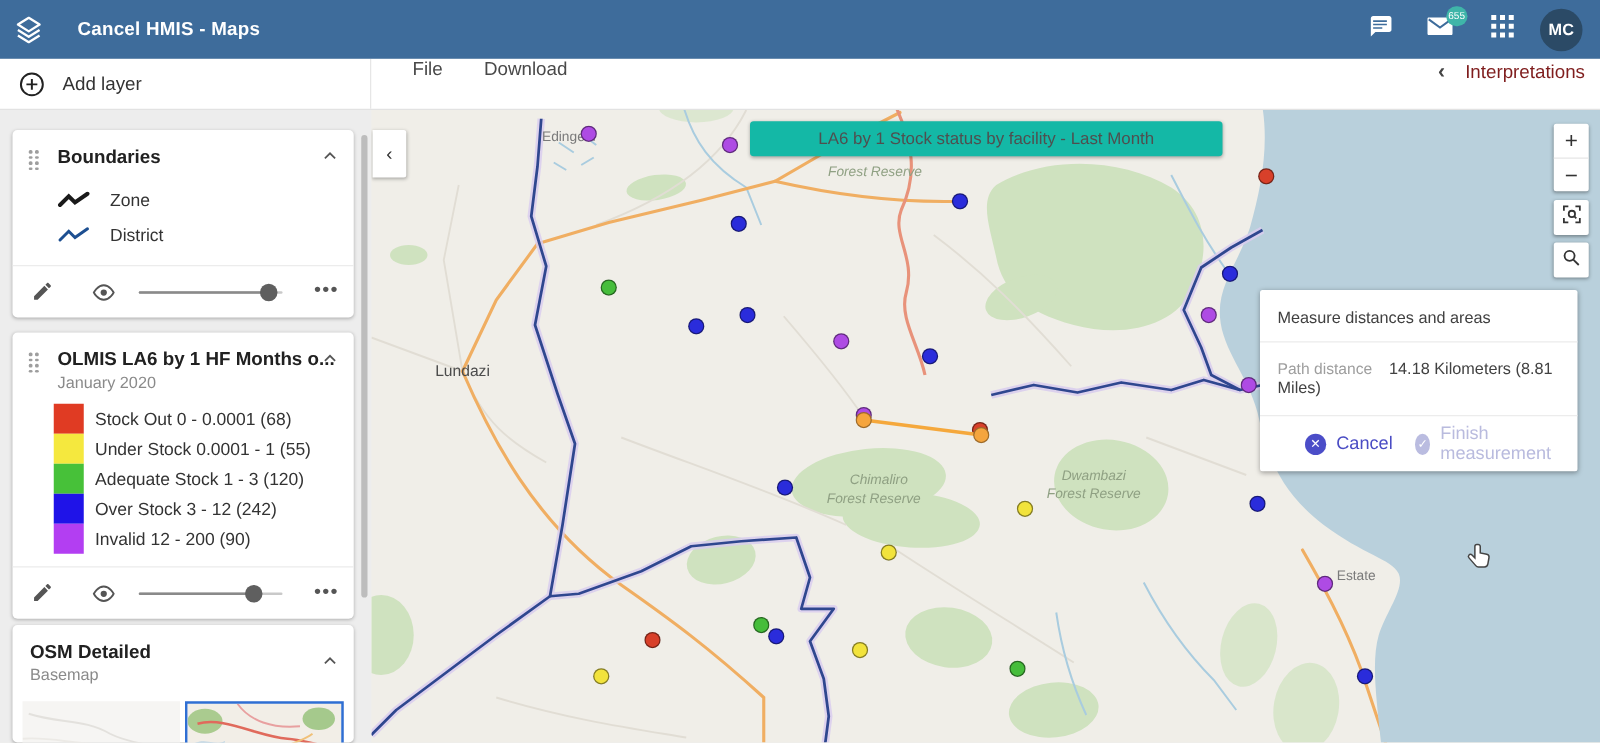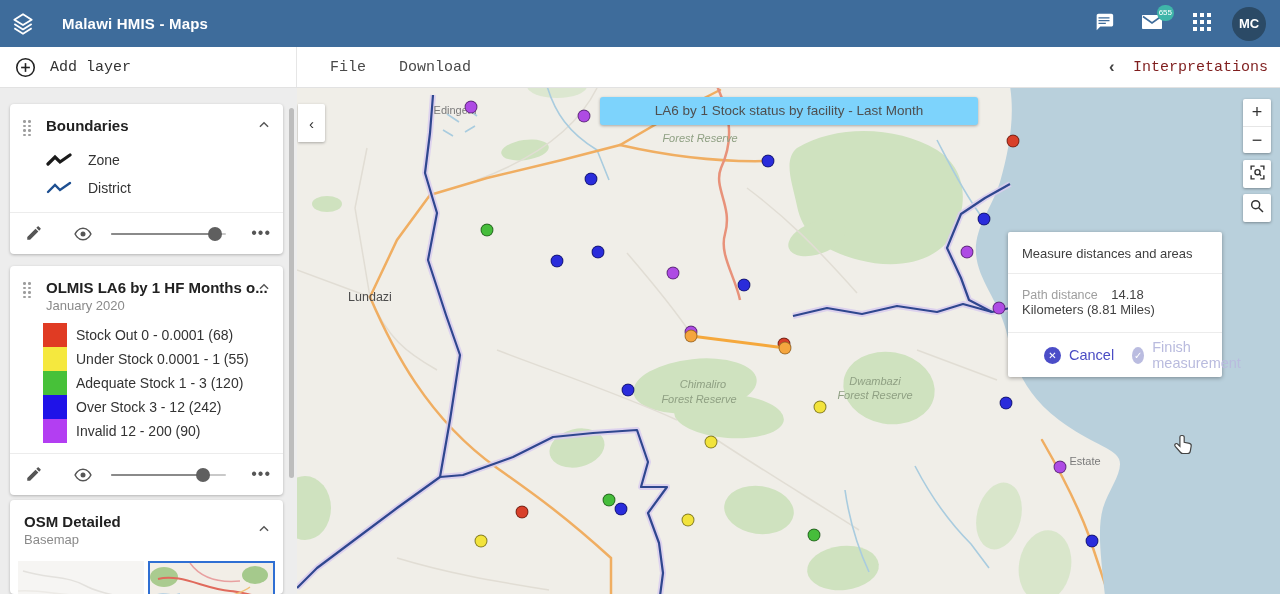--- a/index.html
+++ b/index.html
@@ -8,21 +8,21 @@
   
   .appbar { position:absolute; left:0; top:0; width:1280px; height:47px; background:#3e6c9b; display:flex; align-items:center; z-index:50; }
   .appbar .logo { width:30px; height:30px; margin-left:8px; display:flex; align-items:center; justify-content:center; }
   .appbar .title { color:#ffffff; font-size:15px; font-weight:bold; margin-left:24px; letter-spacing:.2px; }
   .appbar .spacer { flex:1; }
   .appbar .abtn { width:40px; height:40px; display:flex; align-items:center; justify-content:center; position:relative; cursor:pointer; }
   .badge { position:absolute; top:1px; right:-2px; min-width:16px; height:16px; border-radius:8px; background:#3fb5a9; color:#fff; font-size:8px; line-height:16px; text-align:center; padding:0 2px; }
   .avatar { width:34px; height:34px; border-radius:50%; background:#2b4a66; color:#fff; font-size:13px; font-weight:bold; display:flex; align-items:center; justify-content:center; margin:0 14px 0 10px; }
 
   
-  .menubar { position:absolute; left:0; top:47px; width:1280px; height:41px; background:#ffffff; border-bottom:1px solid #e2e2e2; display:flex; align-items:center; z-index:40;font-family:Liberation Mono, monospace; }
+  .menubar { position:absolute; left:0; top:47px; width:1280px; height:41px; background:#ffffff; border-bottom:1px solid #e2e2e2; display:flex; align-items:flex-start; z-index:40; }
   .addlayer { display:flex; align-items:center; width:297px; height:100%; border-right:1px solid #e6e6e6; cursor:pointer; }
   .addlayer .plus { width:21px; height:21px; margin-left:15px; }
   .addlayer .lbl { font-size:15px; color:#333; margin-left:14px; }
   .menu-item { font-size:15px; color:#494949; margin-left:33px; cursor:pointer; }
   .interp { margin-left:auto; display:flex; align-items:center; margin-right:12px; cursor:pointer; }
   .interp .chev { font-size:17px; color:#444; margin-right:16px; font-weight:bold; }
   .interp .lbl { font-size:15px; color:#7f1d1d; }
 
   
   .sidepanel { position:absolute; left:0; top:88px; width:297px; height:506px; background:#ededed; z-index:30; }
@@ -56,31 +56,31 @@
   
   .map { position:absolute; left:297px; top:88px; width:983px; height:506px; background:#f0eee8; overflow:hidden; }
   .map svg.terrain { position:absolute; left:0; top:0; }
   .map-label { position:absolute; transform:translate(-50%,-50%); white-space:nowrap; pointer-events:none; }
   .map-label.place { font-size:11px; color:#7a7a7a; }
   .map-label.town { font-size:12.5px; color:#4c4c4c; }
   .map-label.forest { font-size:11px; font-style:italic; color:#8fa083; }
   .map-dot { position:absolute; width:13px; height:13px; border-radius:50%; border:1px solid rgba(0,0,0,.45); transform:translate(-50%,-50%); }
   .measure-dot { position:absolute; width:13px; height:13px; border-radius:50%; background:#f5a53e; border:1px solid rgba(0,0,0,.35); transform:translate(-50%,-50%); }
 
-  .map-chip { position:absolute; left:303px; top:9px; width:378px; height:28px; background:#7dd3fc; border-radius:3px; box-shadow:0 1px 3px rgba(0,0,0,.3); font-size:13.5px; color:#4f4f4f; text-align:center; line-height:28px; }
+  .map-chip { position:absolute; left:303px; top:9px; width:378px; height:28px; background:#14b8a6; border-radius:3px; box-shadow:0 1px 3px rgba(0,0,0,.3); font-size:13.5px; color:#4f4f4f; text-align:center; line-height:28px; }
   .collapse-btn { position:absolute; left:1px; top:16px; width:27px; height:38px; background:#fff; box-shadow:0 1px 3px rgba(0,0,0,.3); display:flex; align-items:center; justify-content:center; font-size:15px; color:#333; cursor:pointer; border-radius:0 2px 2px 0; }
   .ctl { position:absolute; left:946px; width:28px; background:#fff; border-radius:2px; box-shadow:0 1px 3px rgba(0,0,0,.35); }
   .zoombox { top:11px; height:54px; }
   .zbtn { width:28px; height:27px; text-align:center; font-size:18px; color:#333; line-height:26px; cursor:pointer; }
   .zbtn + .zbtn { border-top:1px solid #e6e6e6; }
   .sqbtn { height:28px; display:flex; align-items:center; justify-content:center; cursor:pointer; }
   .fitbox { top:72px; } .searchbox { top:106px; }
 
   
-  .mpanel { position:absolute; left:711px; top:144px; width:214px; background:#fff; border-radius:2px; box-shadow:0 1px 4px rgba(0,0,0,.35); z-index:20; }
+  .mpanel { position:absolute; left:711px; top:144px; width:254px; background:#fff; border-radius:2px; box-shadow:0 1px 4px rgba(0,0,0,.35); z-index:20; }
   .mpanel .ptitle { font-size:13px; color:#404040; padding:14px 14px 12px 14px; }
   .mpanel .div { border-top:1px solid #ececec; margin:0; }
   .mpanel .sect { padding:12px 14px 4px 14px; }
   .mpanel .grey { font-size:12.5px; color:#9e9e9e; }
   .mpanel .val { font-size:13px; color:#424242; margin-top:13px; }
   .mpanel .pathrow { padding:13px 14px 15px 14px; font-size:12.5px; }
   .mpanel .pathrow .grey { margin-right:10px; }
   .mpanel .pathrow .pv { color:#424242; font-size:13px; }
   .mpanel .foot { height:44px; display:flex; align-items:center; padding-left:36px; }
   .mbtn { display:flex; align-items:center; cursor:pointer; margin-right:18px; }
@@ -97,21 +97,21 @@
 <div class="appbar">
   <div class="logo">
     <svg width="26" height="26" viewBox="0 0 24 24">
         <g fill="none" stroke="#fff" stroke-width="1.7" stroke-linejoin="round">
       <path d="M12 3 L20 8 L12 13 L4 8 Z"></path>
           <path d="M4 12 L12 17 L20 12"></path>
           <path d="M4 16 L12 21 L20 16"></path>
         </g>
       </svg>
   </div>
-  <div class="title">Malawi HMIS - Maps</div>
+  <div class="title">Cancel HMIS - Maps</div>
   <div class="spacer"></div>
   <div class="abtn">
     <span>
       <svg width="22" height="22" viewBox="0 0 24 24">
           <path fill="#fff" d="M4 3h16c1.1 0 2 .9 2 2v10c0 1.1-.9 2-2 2H8l-4 4V5c0-1.1.9-2 2-2z"></path>
           <g stroke="#3e6c9b" stroke-width="1.4">
             <line x1="6" y1="7.5" x2="18" y2="7.5"></line>
             <line x1="6" y1="10.5" x2="18" y2="10.5"></line>
             <line x1="6" y1="13.5" x2="14" y2="13.5"></line>
           </g>

